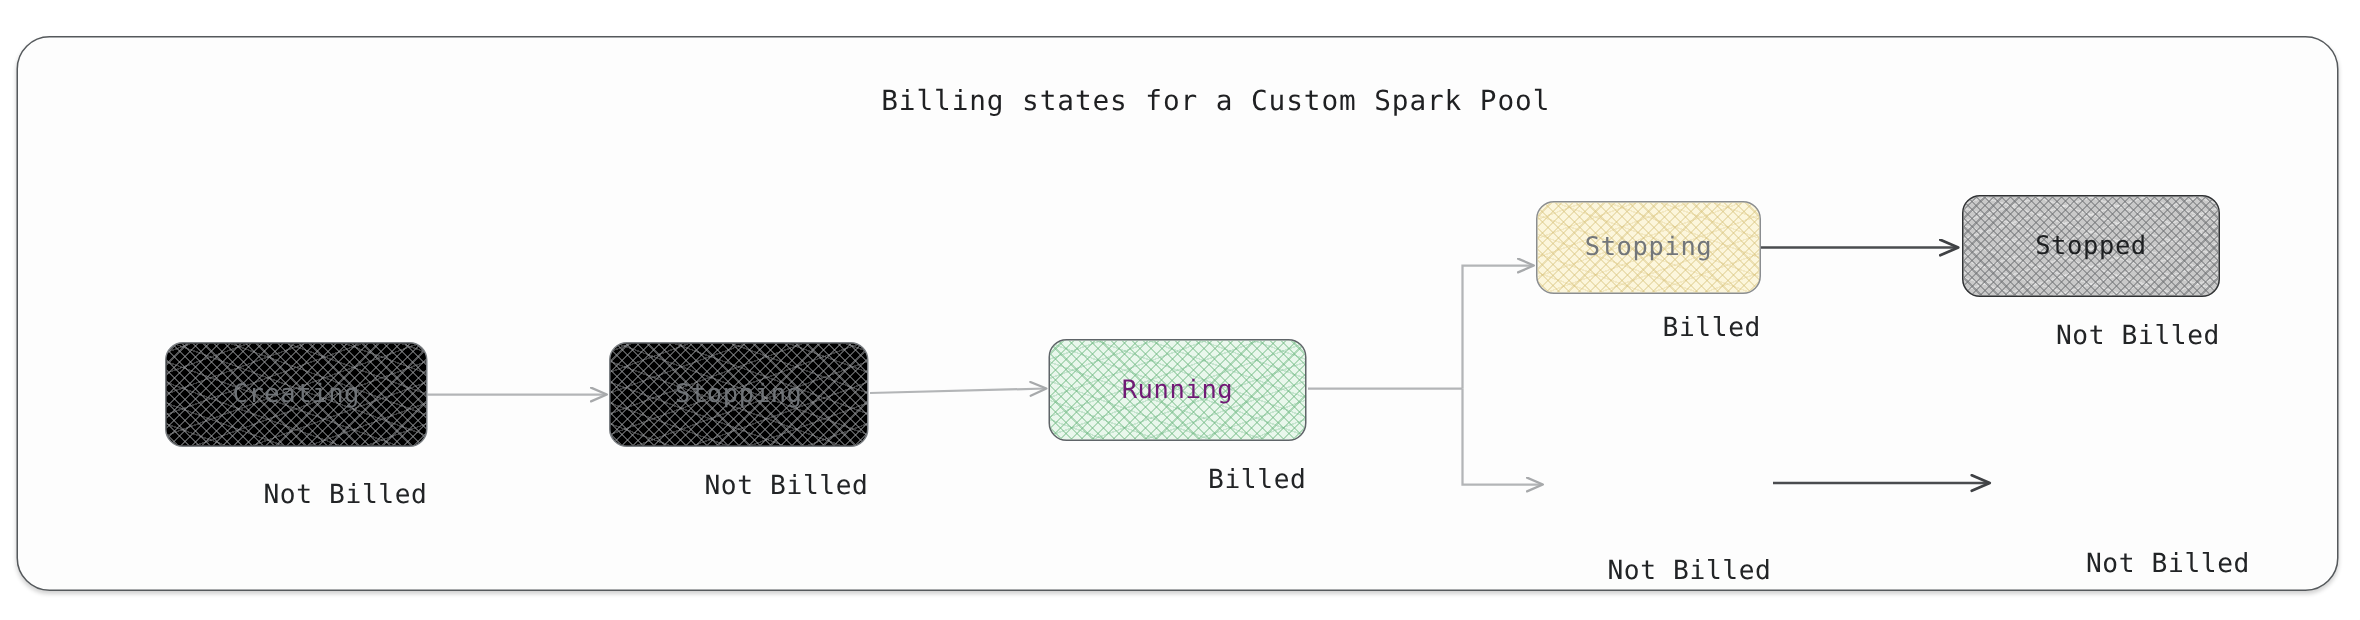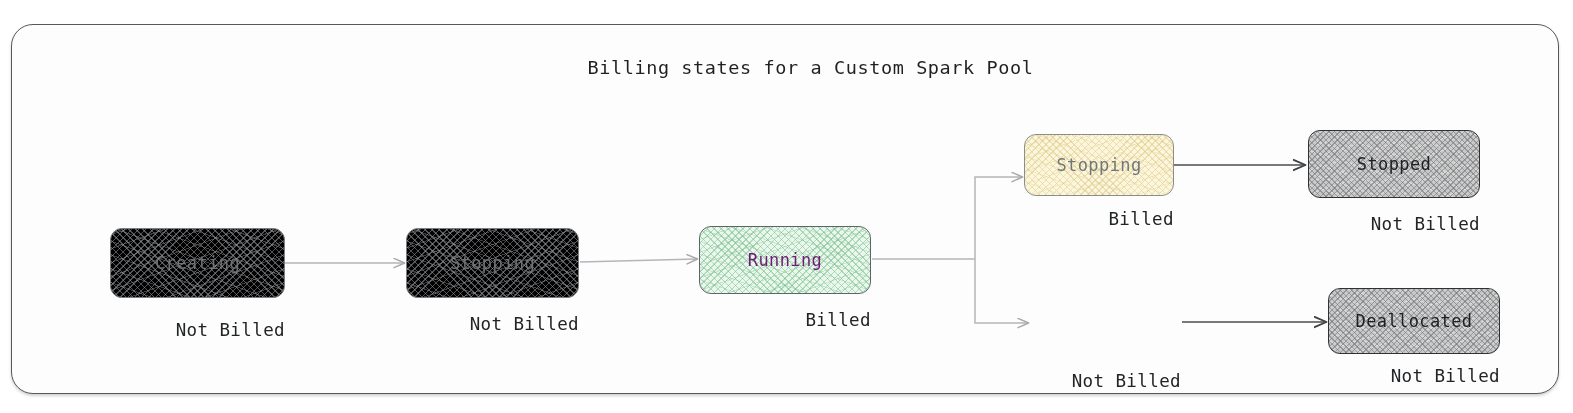--- a/index.html
+++ b/index.html
@@ -195,18 +195,15 @@
   </div>
   <div class="caption" style="left:1024px; top:209px; width:150px;">Billed</div>
 
   <div class="node grey-dark" style="left:1308px; top:130px; width:172px; height:68px;">
     <span class="node-label">Stopped</span>
   </div>
   <div class="caption" style="left:1308px; top:214px; width:172px;">Not Billed</div>
 
   <div class="caption" style="left:1031px; top:371px; width:150px;">Not Billed</div>
 
-  <div class="node grey-dark" style="left:1328px; top:288px; width:172px; height:66px;">
-    <span class="node-label">Deallocated</span>
-  </div>
   <div class="caption" style="left:1328px; top:366px; width:172px;">Not Billed</div>
 
 </div>
 
 </body></html>

